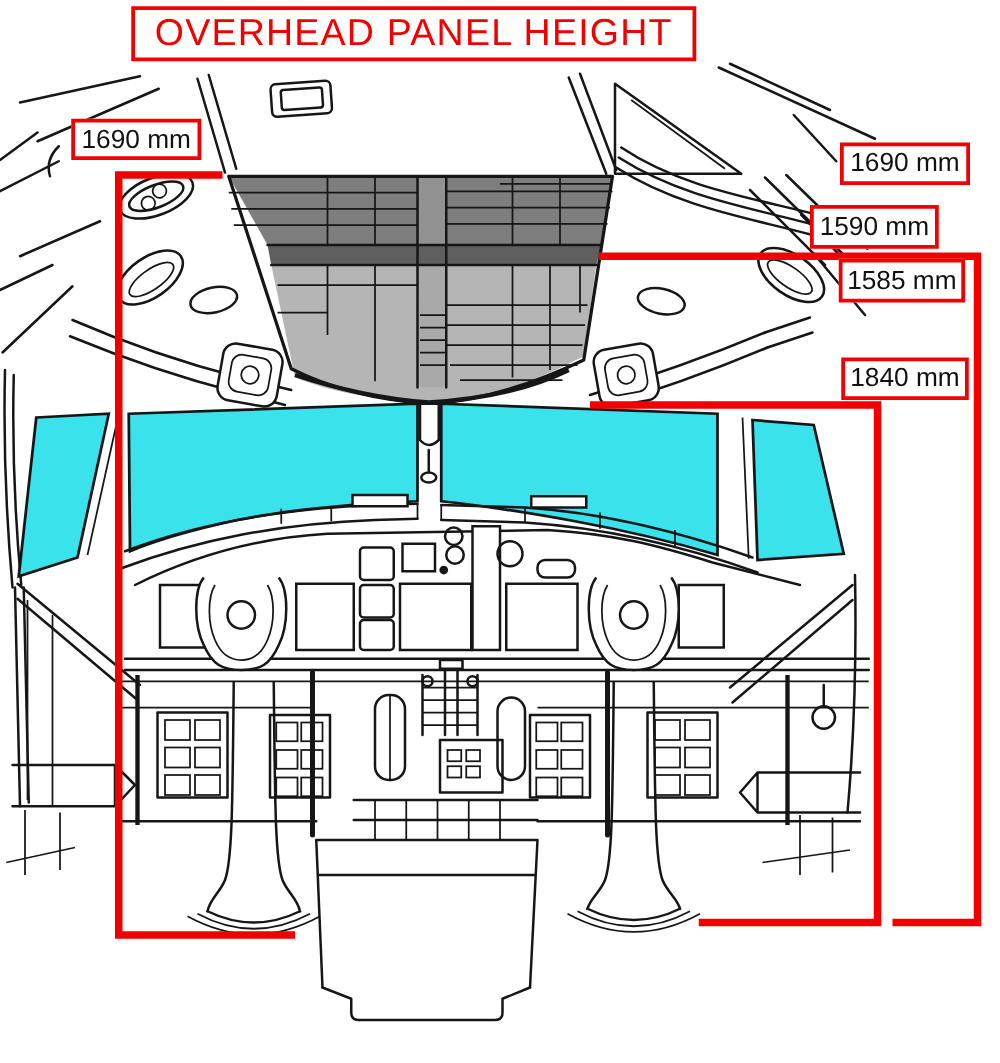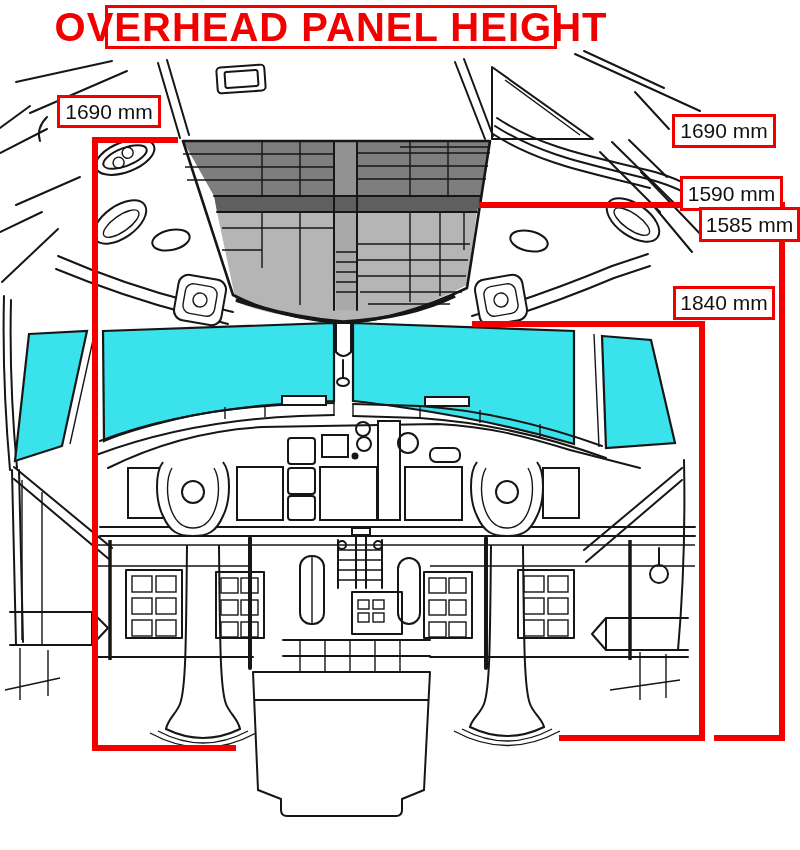--- a/index.html
+++ b/index.html
@@ -23,32 +23,32 @@
   .cyan{fill:var(--cyan);stroke:var(--line);stroke-width:2.2;}
   .red{stroke:var(--red);fill:none;stroke-width:6;stroke-linecap:square;stroke-linejoin:miter;}
   .gtop{fill:var(--gray-top);}
   .gband{fill:var(--gray-band);}
   .glight{fill:var(--gray-light);}
   .gcoltop{fill:var(--gray-col-top);}
   .gcollight{fill:var(--gray-col-light);}
   .title-box{
     position:absolute;left:105px;top:5px;width:446px;height:38px;
     border:3px solid var(--red);background:#fff;color:var(--red);
-    font-size:40px;letter-spacing:1px;display:flex;align-items:center;justify-content:center;
-    white-space:nowrap;z-index:5;font-weight:bold;
+    font-size:30px;letter-spacing:1px;display:flex;align-items:center;justify-content:center;
+    white-space:nowrap;z-index:5;
   }
   .mlabel{
     position:absolute;border:3px solid var(--red);background:#fff;color:#111;
     font-size:21px;display:flex;align-items:center;justify-content:center;
     white-space:nowrap;z-index:6;
   }
   #lbl-left-1690 {left:57px; top:95px; width:98px; height:27px;}
   #lbl-right-1690{left:672px;top:114px;width:98px; height:28px;}
-  #lbl-right-1590{left:680px;top:164px;width:97px; height:29px;margin-top:12px;}
-  #lbl-right-1585{left:671px;top:207px;width:95px; height:29px;margin-left:28px;}
+  #lbl-right-1590{left:648px;top:164px;width:97px; height:29px;}
+  #lbl-right-1585{left:671px;top:207px;width:95px; height:29px;}
   #lbl-right-1285{left:673px;top:286px;width:96px; height:28px;}
 </style>
 </head>
 <body>
 
 <svg width="800" height="850" viewBox="0 0 800 850">
 
   <g>
     <path class="blk" d="M16,82 L112,61"></path>
     <path class="blk" d="M30,113 L127,71"></path>

